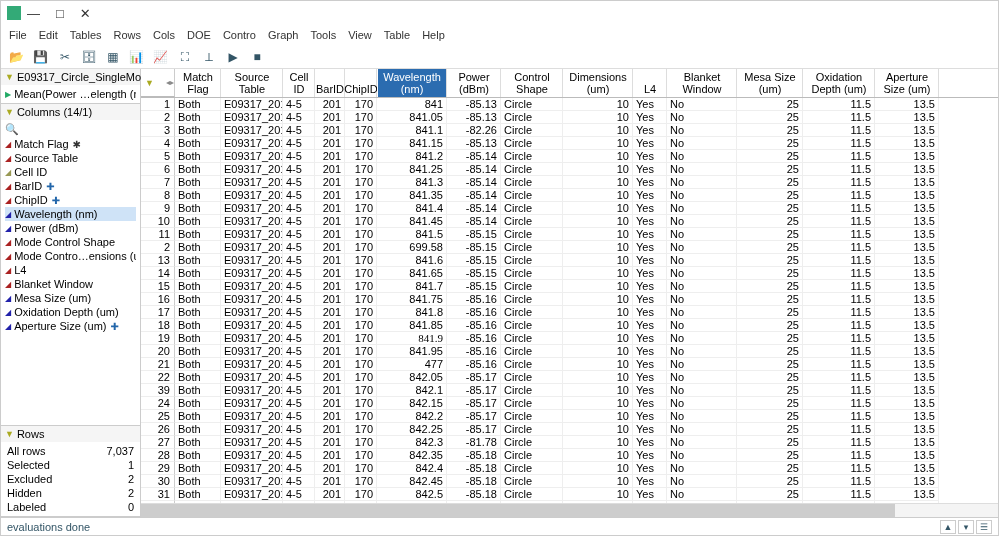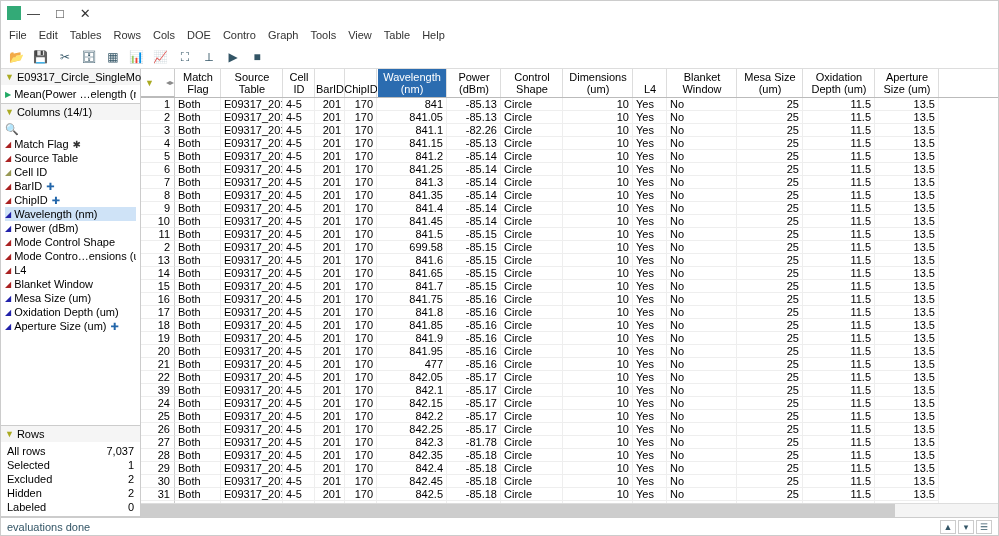--- a/index.html
+++ b/index.html
@@ -534,21 +534,21 @@
           <div class="gc" style="width: 72px;">11.5</div>
           <div class="gc" style="width: 64px;">13.5</div>
         </div>
         <div class="gr">
           <div class="gc rownum">19</div>
           <div class="gc l" style="width: 46px;">Both</div>
           <div class="gc l" style="width: 62px;">E09317_201170</div>
           <div class="gc l" style="width: 32px;">4-5</div>
           <div class="gc" style="width: 30px;">201</div>
           <div class="gc" style="width: 32px;">170</div>
-          <div class="gc" style="width: 70px;">841.9</div>
+          <div class="gc" style="width: 70px; font-family: Liberation Serif, serif;">841.9</div>
           <div class="gc" style="width: 54px;">-85.16</div>
           <div class="gc l" style="width: 62px;">Circle</div>
           <div class="gc" style="width: 70px;">10</div>
           <div class="gc l" style="width: 34px;">Yes</div>
           <div class="gc l" style="width: 70px;">No</div>
           <div class="gc" style="width: 66px;">25</div>
           <div class="gc" style="width: 72px;">11.5</div>
           <div class="gc" style="width: 64px;">13.5</div>
         </div>
         <div class="gr">

